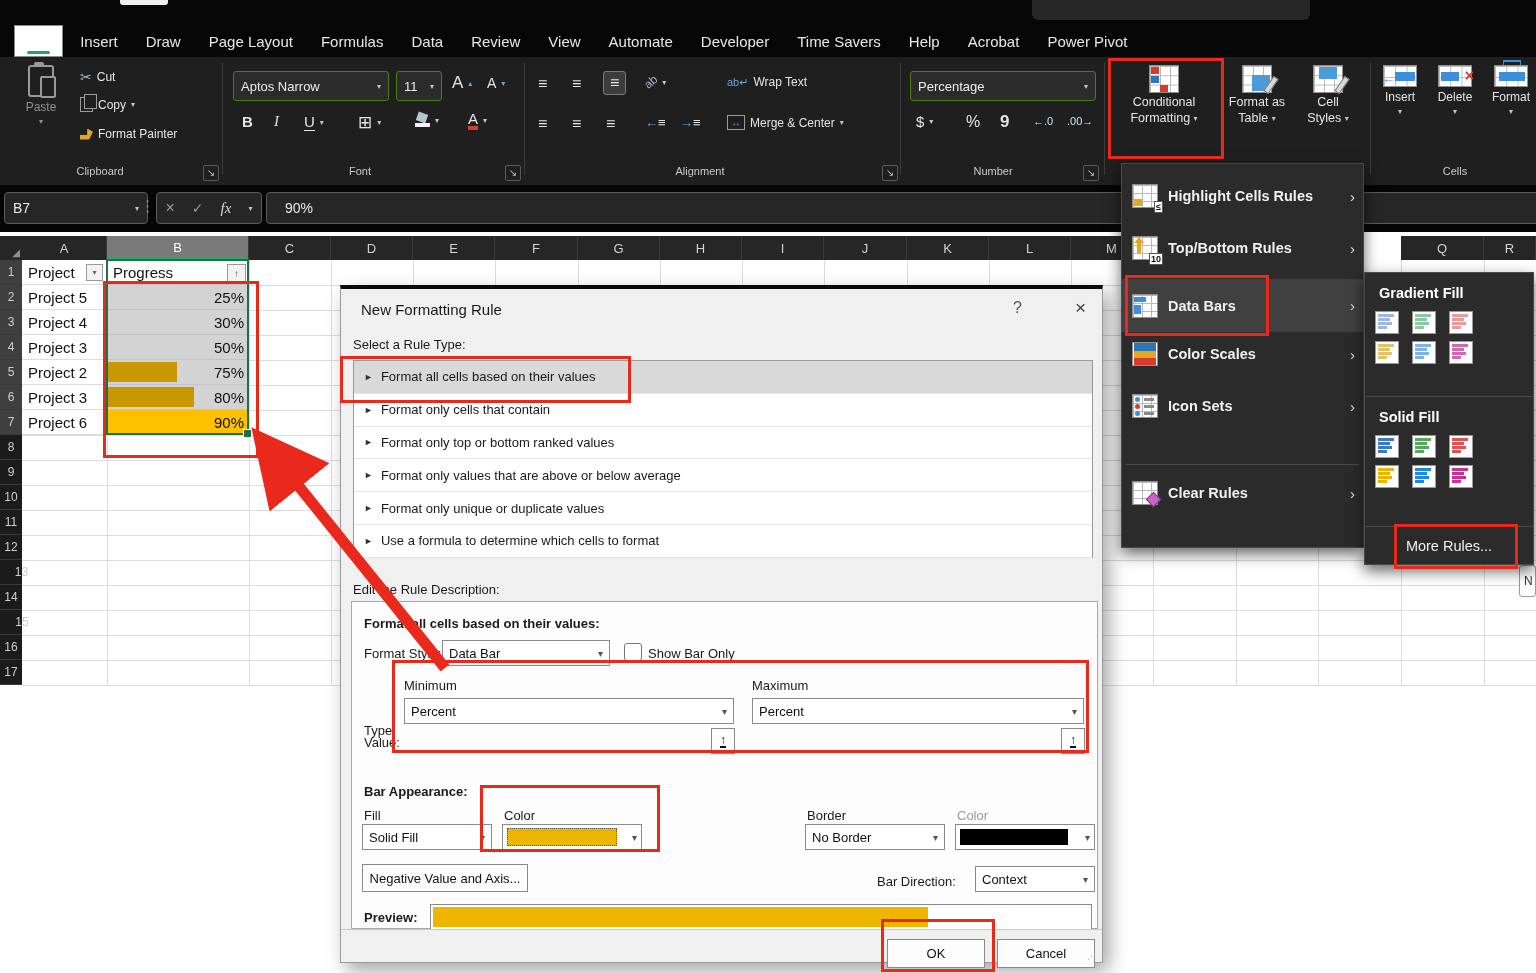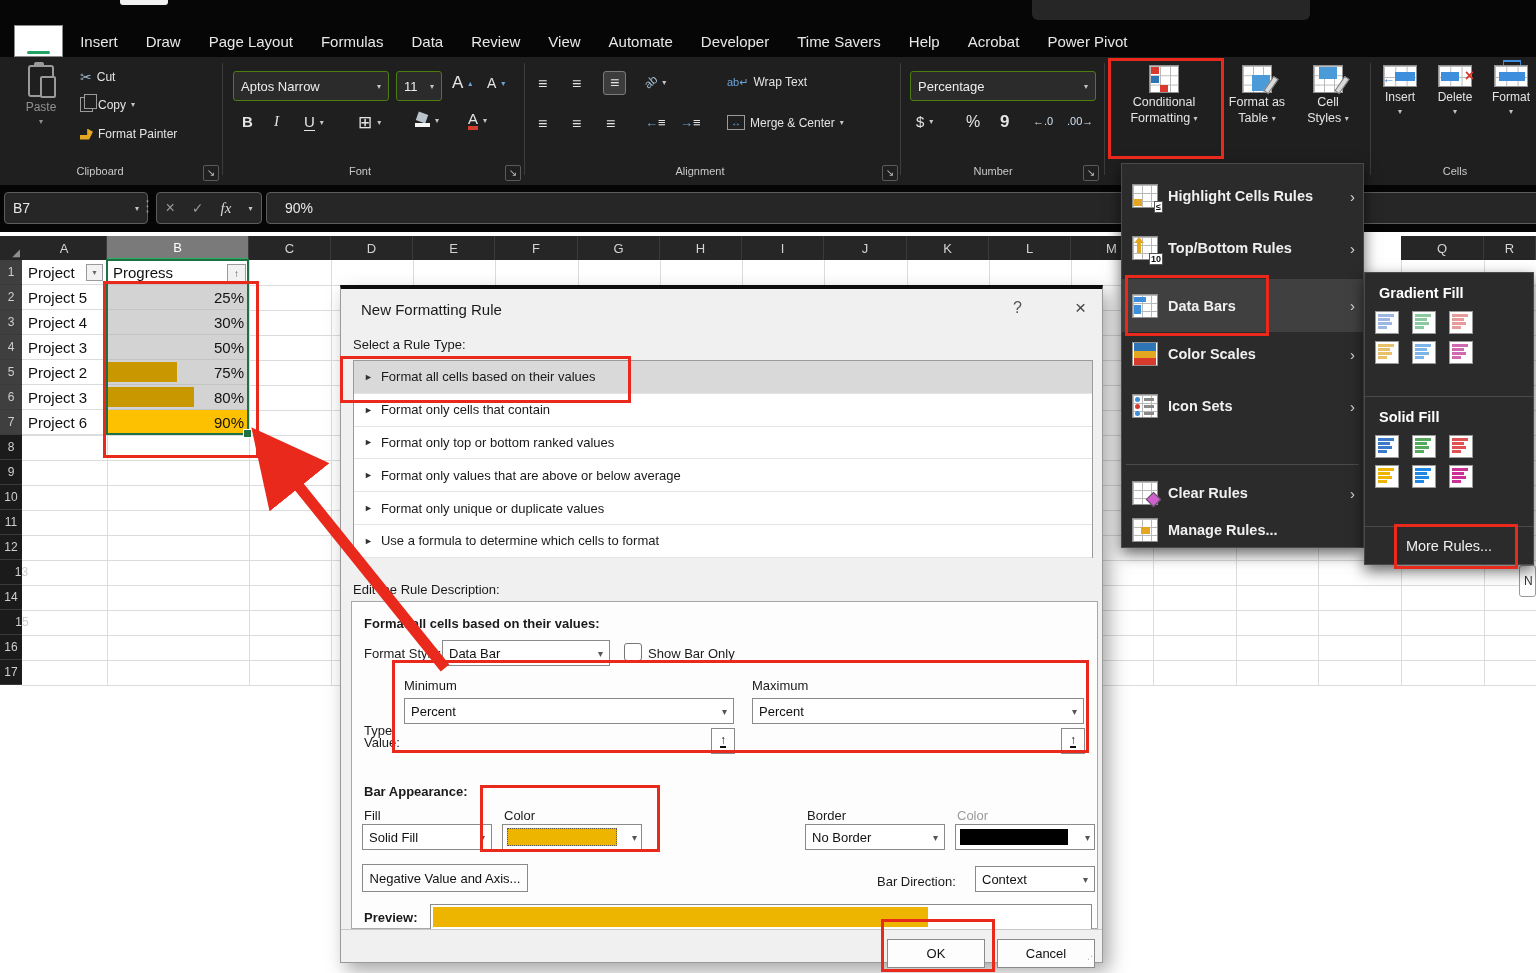--- a/index.html
+++ b/index.html
@@ -483,26 +483,20 @@
         <span>Icon Sets</span>
         <span class="sub">›</span>
       </div>
       <div class="mitem" style="top: 310px; height: 38px;">
         <span class="minigrid">
           <span style="position: absolute; right: -2px; bottom: -1px; width: 9px; height: 9px; background: rgb(208, 96, 208); transform: rotate(45deg); border: 1px solid rgb(85, 85, 85);"></span>
         </span>
         <span>Clear Rules</span>
         <span class="sub">›</span>
       </div>
-      <div class="mitem" style="top: 348px; height: 35px;">
-        <span class="minigrid">
-          <span style="position: absolute; left: 8px; top: 8px; width: 9px; height: 7px; background: rgb(227, 168, 32);"></span>
-        </span>
-        <span>Manage Rules...</span>
-      </div>
       <div class="mdiv" style="top: 300px;"></div>
     </div>
 
   <div id="dbsub" class="ab">
     <div class="subtitle" style="top:12px;">Gradient Fill</div>
     <div id="gradsw">
         <div class="swatch" style="left: 10px; top: 38px;">
           <i style="background: rgb(157, 183, 224); width: 90%;"></i>
           <i style="background: rgb(157, 183, 224); width: 65%;"></i>
           <i style="background: rgb(157, 183, 224); width: 80%;"></i>

